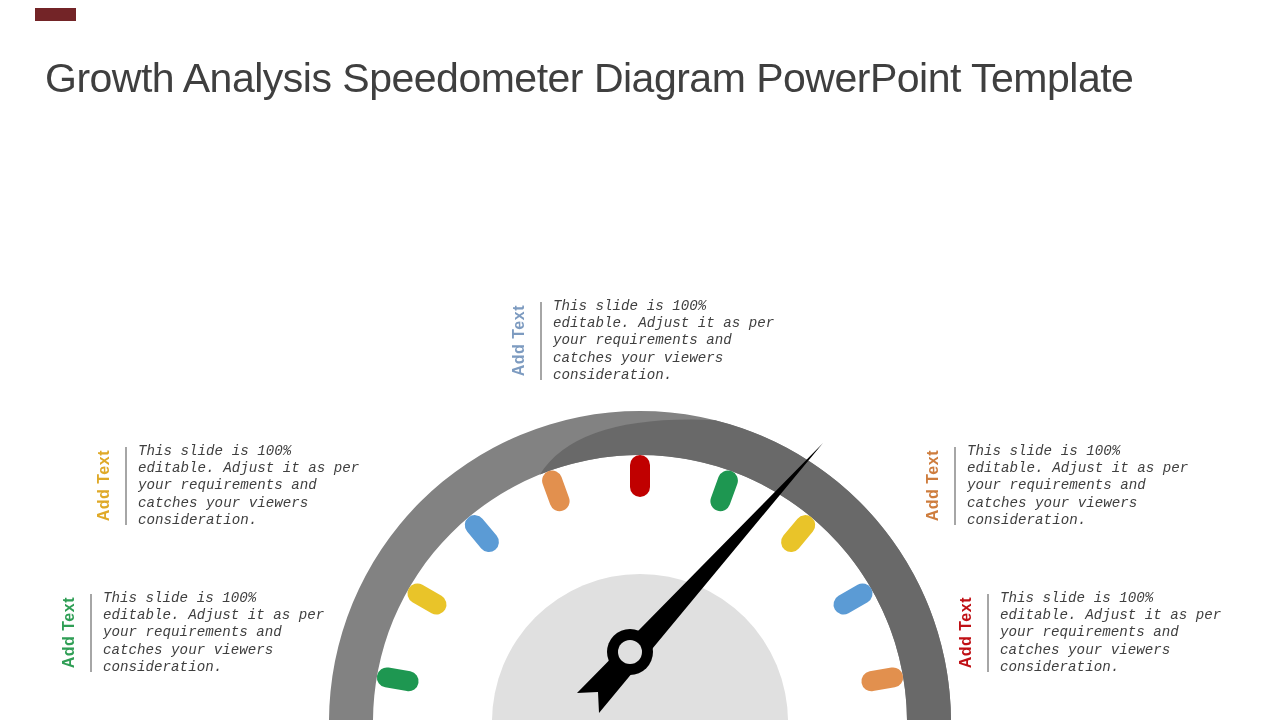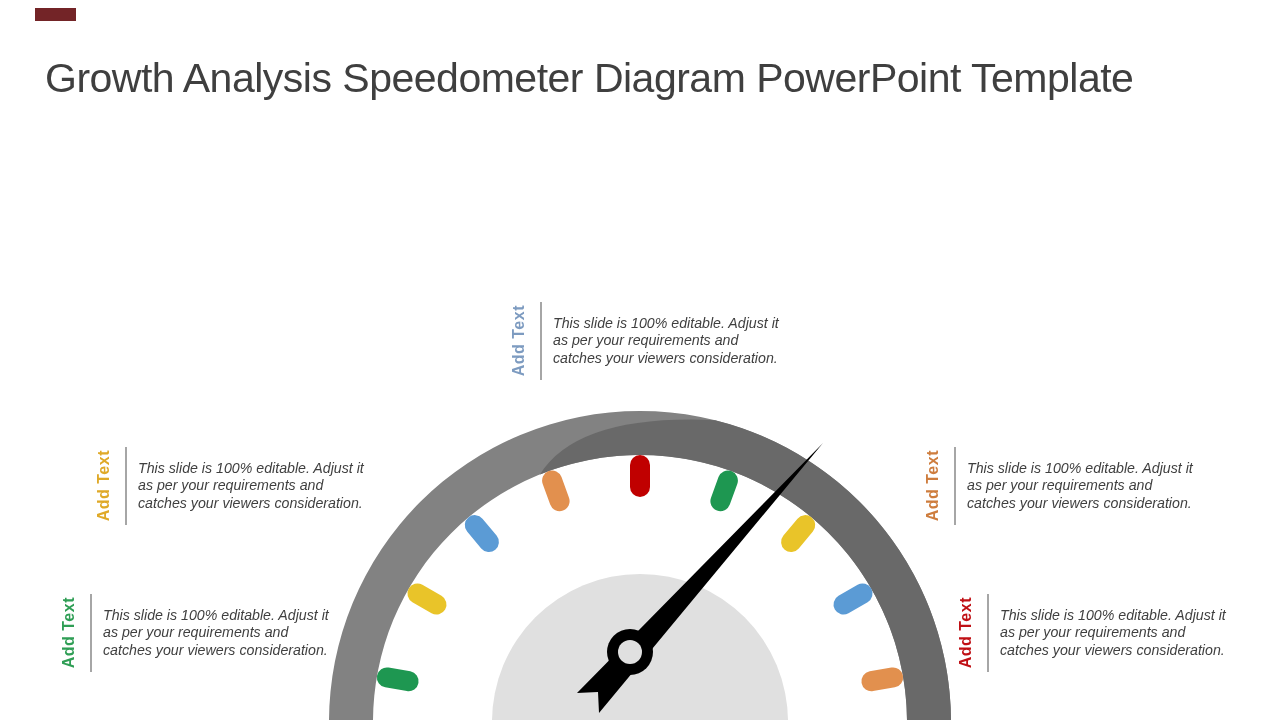--- a/index.html
+++ b/index.html
@@ -8,21 +8,21 @@
   .corner-tag{position:absolute;left:35px;top:8px;width:41px;height:13px;}
   .title{position:absolute;left:45px;top:55px;width:1200px;
          font-size:41px;font-weight:400;letter-spacing:-0.5px;color:#3F3F3F;
          font-family:"Liberation Sans",sans-serif;white-space:nowrap;}
   .gauge-svg{position:absolute;left:0;top:0;width:1280px;height:720px;}
   .text-block{position:absolute;display:flex;align-items:center;gap:11px;height:82px;}
   .add-text{writing-mode:vertical-rl;transform:rotate(180deg);
             font-size:16px;font-weight:bold;white-space:nowrap;
             letter-spacing:0.5px;line-height:20px;}
   .sep{width:2px;height:78px;flex:0 0 auto;}
-  .body-text{width:238px;font-size:14.2px;line-height:17.3px;font-style:italic;color:#3F3F3F;}
+  .body-text{width:238px;font-size:14.2px;line-height:17.3px;font-style:italic;color:#3F3F3F;font-family:Liberation Mono, monospace;}
   .pos-top-center{left:509px;top:300px;}
   .pos-left-upper{left:94px;top:445px;}
   .pos-left-lower{left:59px;top:592px;}
   .pos-right-upper{left:923px;top:445px;}
   .pos-right-lower{left:956px;top:592px;}
 </style>
 </head>
 <body>
 
 <div class="slide">

